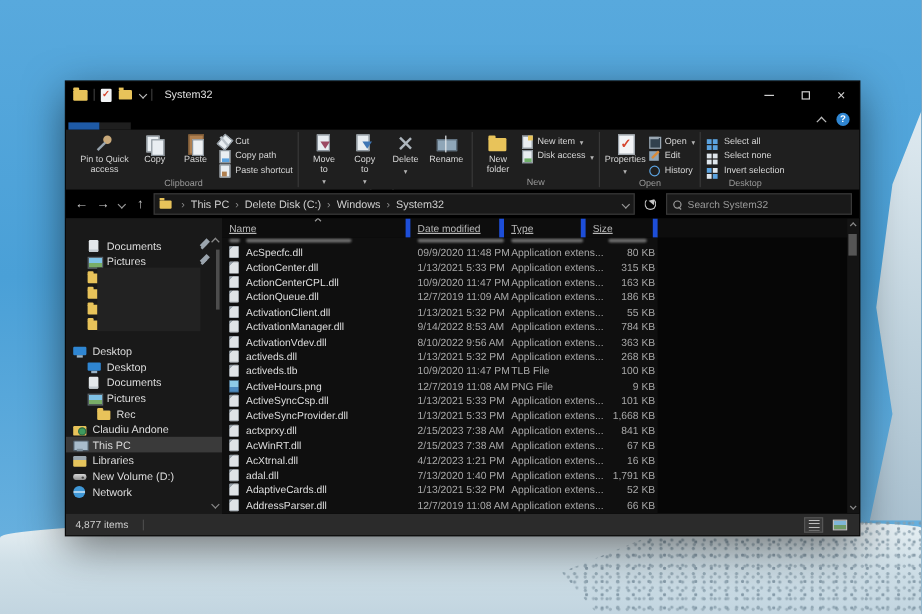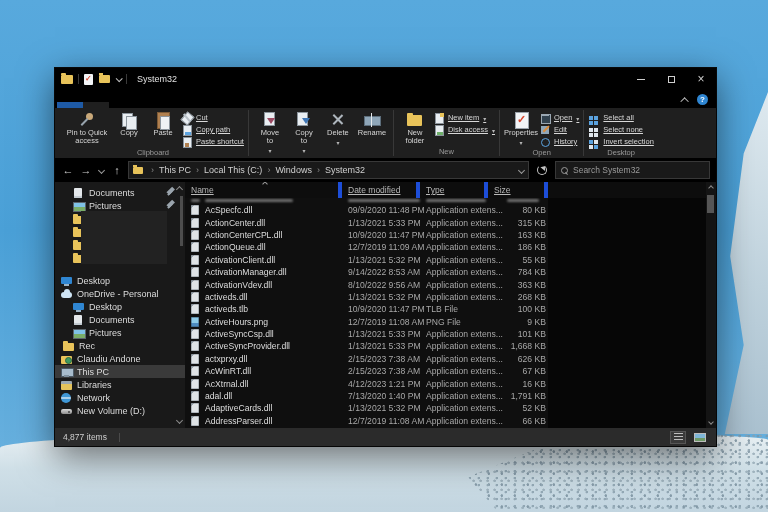--- a/index.html
+++ b/index.html
@@ -57,21 +57,21 @@
   
   .ribbon{height:50px;background:#1f1f1f;display:flex;align-items:stretch;padding-left:4px;overflow:hidden;}
   .rgroup{display:flex;flex-direction:column;padding:2px 3px 0;}
   .rgroup-body{flex:1;display:flex;align-items:flex-start;gap:2px;}
   .rgroup-label{text-align:center;font-size:7.5px;color:#9a9a9a;padding:1px 0 2px;}
   .rsep{width:1px;background:#383838;margin:2px 1px;}
   .rbtn{display:flex;flex-direction:column;align-items:center;width:34px;padding-top:1px;}
   .rbtn .lbl{font-size:7.5px;line-height:8px;text-align:center;color:#d6d6d6;white-space:pre-line;}
   .rbtn.wide{width:50px;}
   .rsmall-col{display:flex;flex-direction:column;justify-content:flex-start;gap:1px;padding-top:2px;}
-  .rsmall{display:flex;align-items:center;gap:4px;height:11px;text-decoration:underline;}
+  .rsmall{display:flex;align-items:center;gap:4px;height:11px;}
   .rsmall .lbl{font-size:7.5px;color:#d6d6d6;white-space:nowrap;}
   .drop::after{content:"▾";font-size:6px;color:#b5b5b5;}
 
   
   .ri{width:18px;height:18px;position:relative;flex:none;}
   .ris{width:10px;height:10px;position:relative;flex:none;}
   .ri-pin::before{content:"";position:absolute;left:8px;top:2px;width:7px;height:7px;border-radius:50%;background:#c9a97a;}
   .ri-pin::after{content:"";position:absolute;left:2px;top:10px;width:9px;height:2px;background:#97a3ad;transform:rotate(135deg);}
   .ri-copy::before{content:"";position:absolute;left:2px;top:2px;width:9px;height:12px;background:#e9eef2;border:1px solid #8b949c;}
   .ri-copy::after{content:"";position:absolute;left:6px;top:5px;width:9px;height:12px;background:#e9eef2;border:1px solid #8b949c;}
@@ -123,21 +123,21 @@
   .mag{width:7px;height:7px;position:relative;flex:none;}
   .mag::before{content:"";position:absolute;left:0;top:0;width:5px;height:5px;border:1px solid #9a9a9a;border-radius:50%;}
   .mag::after{content:"";position:absolute;right:0;bottom:0;width:3px;height:1px;background:#9a9a9a;transform:rotate(45deg);}
   .search-box input{background:transparent;border:none;outline:none;color:#bdbdbd;font-size:8.5px;width:100%;}
   .search-box input::placeholder{color:#9a9a9a;}
 
   
   .main{height:246px;display:flex;background:#191919;position:relative;}
 
   
-  .sidebar{width:130px;background:#191919;position:relative;padding-top:4px;flex:none;overflow:hidden;}
+  .sidebar{width:130px;background:#191919;position:relative;padding-top:4px;flex:none;overflow:hidden;margin-top:12px;}
   .sb-item{height:13px;display:flex;align-items:center;gap:5px;padding-left:6px;padding-right:14px;color:#dcdcdc;font-size:9px;white-space:nowrap;}
   .sb-item.selected{background:#3a3a3a;}
   .sb-item.spacer{height:10px;}
   .sb-item .lbl{overflow:hidden;text-overflow:ellipsis;}
   .pin{width:2px;height:6px;background:#9aa4ad;transform:rotate(45deg);margin-left:auto;box-shadow:-1px -2px 0 1px #9aa4ad;flex:none;}
   .redact-box{position:absolute;left:26px;top:29px;width:86px;height:53px;background:#222;}
   .sb-scroll-up{position:absolute;right:3px;top:5px;width:5px;height:5px;border-left:1px solid #8a8a8a;border-top:1px solid #8a8a8a;transform:rotate(45deg);}
   .sb-scroll-dn{position:absolute;right:3px;bottom:5px;width:5px;height:5px;border-right:1px solid #8a8a8a;border-bottom:1px solid #8a8a8a;transform:rotate(45deg);}
   .sb-thumb{position:absolute;right:2px;top:14px;width:3px;height:50px;background:#4d4d4d;}
 
@@ -396,21 +396,21 @@
     <span class="nav-chev"></span>
     <span class="nav-arrow">↑</span>
     <div class="bc-box">
       <span class="bc-folder"></span>
       <span style="display:flex;min-width:0">
 
       <span class="crumb">
             <span>This PC</span>
           </span>
           <span class="crumb">
-            <span>Local This (C:)</span>
+            <span>Delete Disk (C:)</span>
           </span>
           <span class="crumb">
             <span>Windows</span>
           </span>
           <span class="crumb">
             <span>System32</span>
           </span>
         </span>
       <span class="bc-chev"></span>
     </div>
@@ -455,68 +455,63 @@
           <span class="si si-folder"></span>
           <span class="lbl"></span>
 
         </div>
           <div class="sb-item spacer"></div>
           <div class="sb-item">
           <span class="si si-desktop"></span>
           <span class="lbl">Desktop</span>
 
         </div>
-          <div class="sb-item">
-          <span class="si si-cloud"></span>
-          <span class="lbl">OneDrive - Personal</span>
-
-        </div>
           <div class="sb-item" style="padding-left: 18px;">
           <span class="si si-desktop"></span>
           <span class="lbl">Desktop</span>
 
         </div>
           <div class="sb-item" style="padding-left: 18px;">
           <span class="si si-doc"></span>
           <span class="lbl">Documents</span>
 
         </div>
           <div class="sb-item" style="padding-left: 18px;">
           <span class="si si-pic"></span>
           <span class="lbl">Pictures</span>
 
         </div>
-          <div class="sb-item" style="padding-left: 8px;">
+          <div class="sb-item" style="padding-left: 26px;">
           <span class="si si-folder"></span>
           <span class="lbl">Rec</span>
 
         </div>
           <div class="sb-item">
           <span class="si si-user"></span>
           <span class="lbl">Claudiu Andone</span>
 
         </div>
           <div class="sb-item selected">
           <span class="si si-pc"></span>
           <span class="lbl">This PC</span>
 
         </div>
           <div class="sb-item">
           <span class="si si-lib"></span>
           <span class="lbl">Libraries</span>
 
         </div>
           <div class="sb-item">
+          <span class="si si-drive"></span>
+          <span class="lbl">New Volume (D:)</span>
+
+        </div>
+          <div class="sb-item">
           <span class="si si-net"></span>
           <span class="lbl">Network</span>
-
-        </div>
-          <div class="sb-item">
-          <span class="si si-drive"></span>
-          <span class="lbl">New Volume (D:)</span>
 
         </div>
         </div>
       <div class="redact-box"></div>
       <span class="sb-scroll-up"></span>
       <span class="sb-scroll-dn"></span>
       <span class="sb-thumb"></span>
     </div>
 
     <div class="list">
@@ -619,21 +614,21 @@
             <span class="fname">ActiveSyncProvider.dll</span>
             <span class="fdate">1/13/2021 5:33 PM</span>
             <span class="ftype">Application extens...</span>
             <span class="fsize">1,668 KB</span>
           </div>
             <div class="frow">
             <span class="fi fi-doc"></span>
             <span class="fname">actxprxy.dll</span>
             <span class="fdate">2/15/2023 7:38 AM</span>
             <span class="ftype">Application extens...</span>
-            <span class="fsize">626 KB</span>
+            <span class="fsize">841 KB</span>
           </div>
             <div class="frow">
             <span class="fi fi-doc"></span>
             <span class="fname">AcWinRT.dll</span>
             <span class="fdate">2/15/2023 7:38 AM</span>
             <span class="ftype">Application extens...</span>
             <span class="fsize">67 KB</span>
           </div>
             <div class="frow">
             <span class="fi fi-doc"></span>

